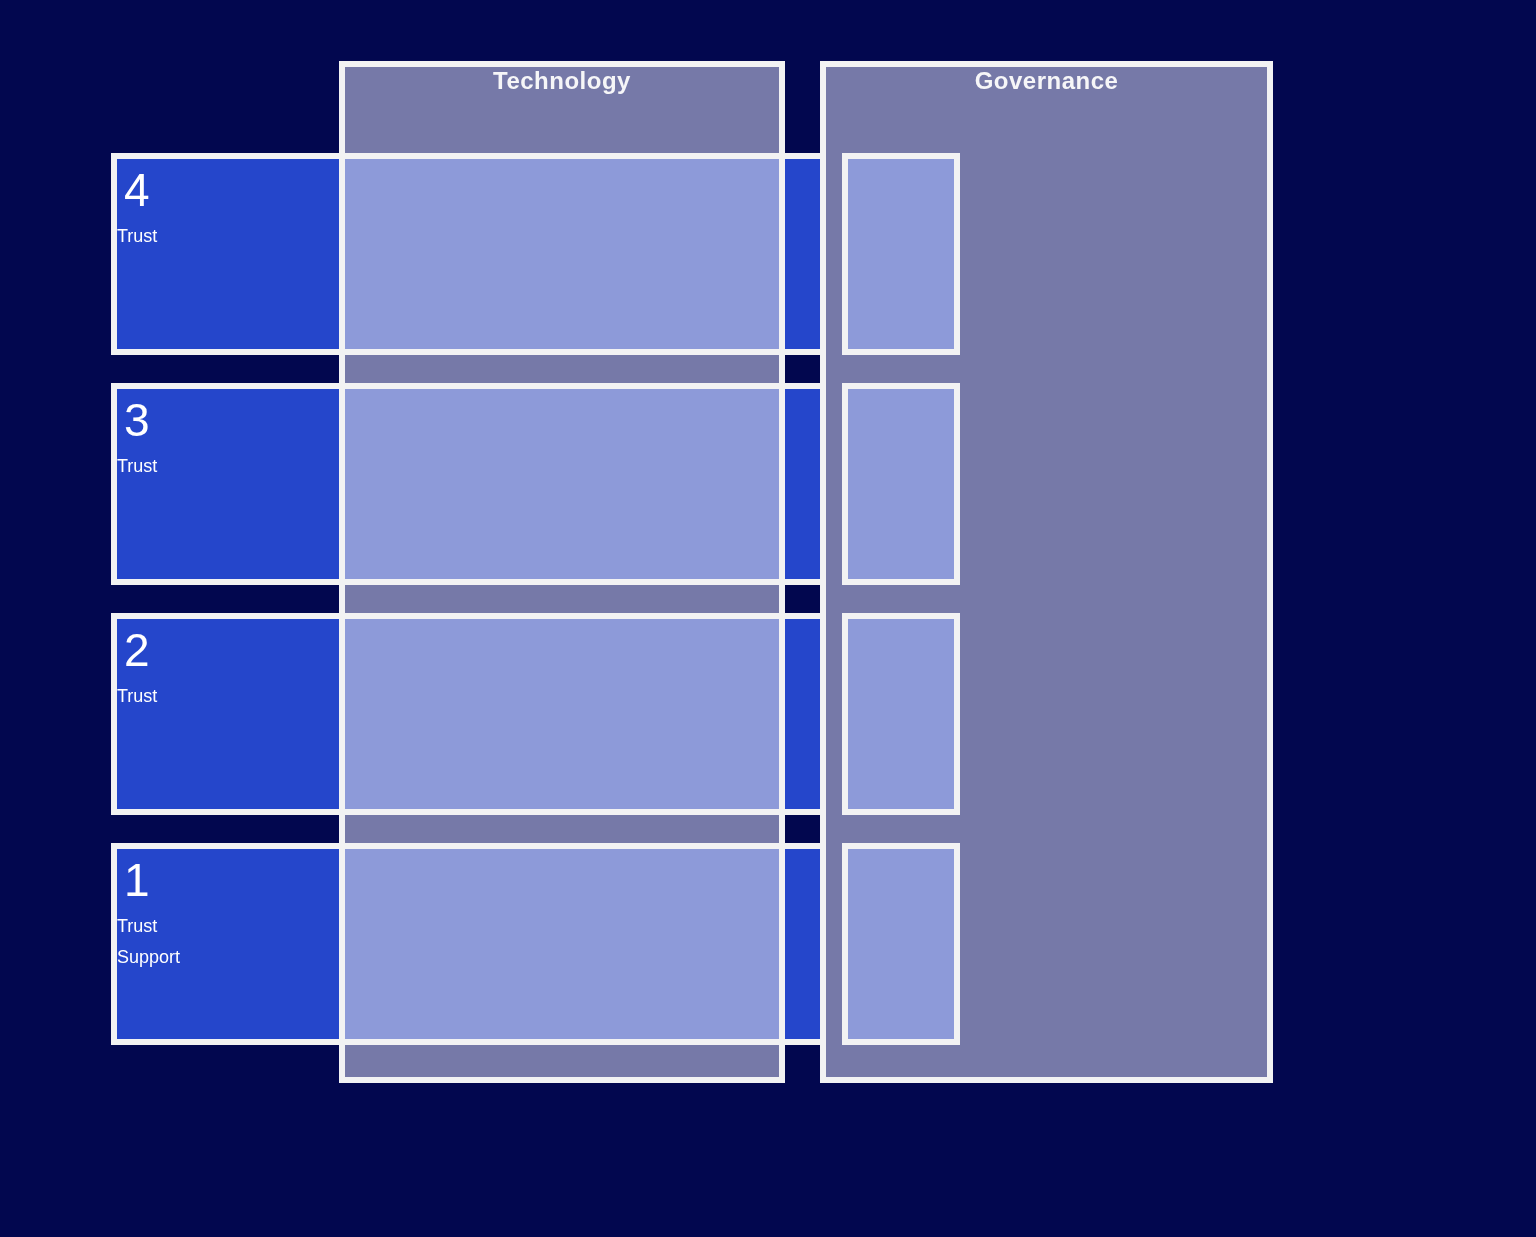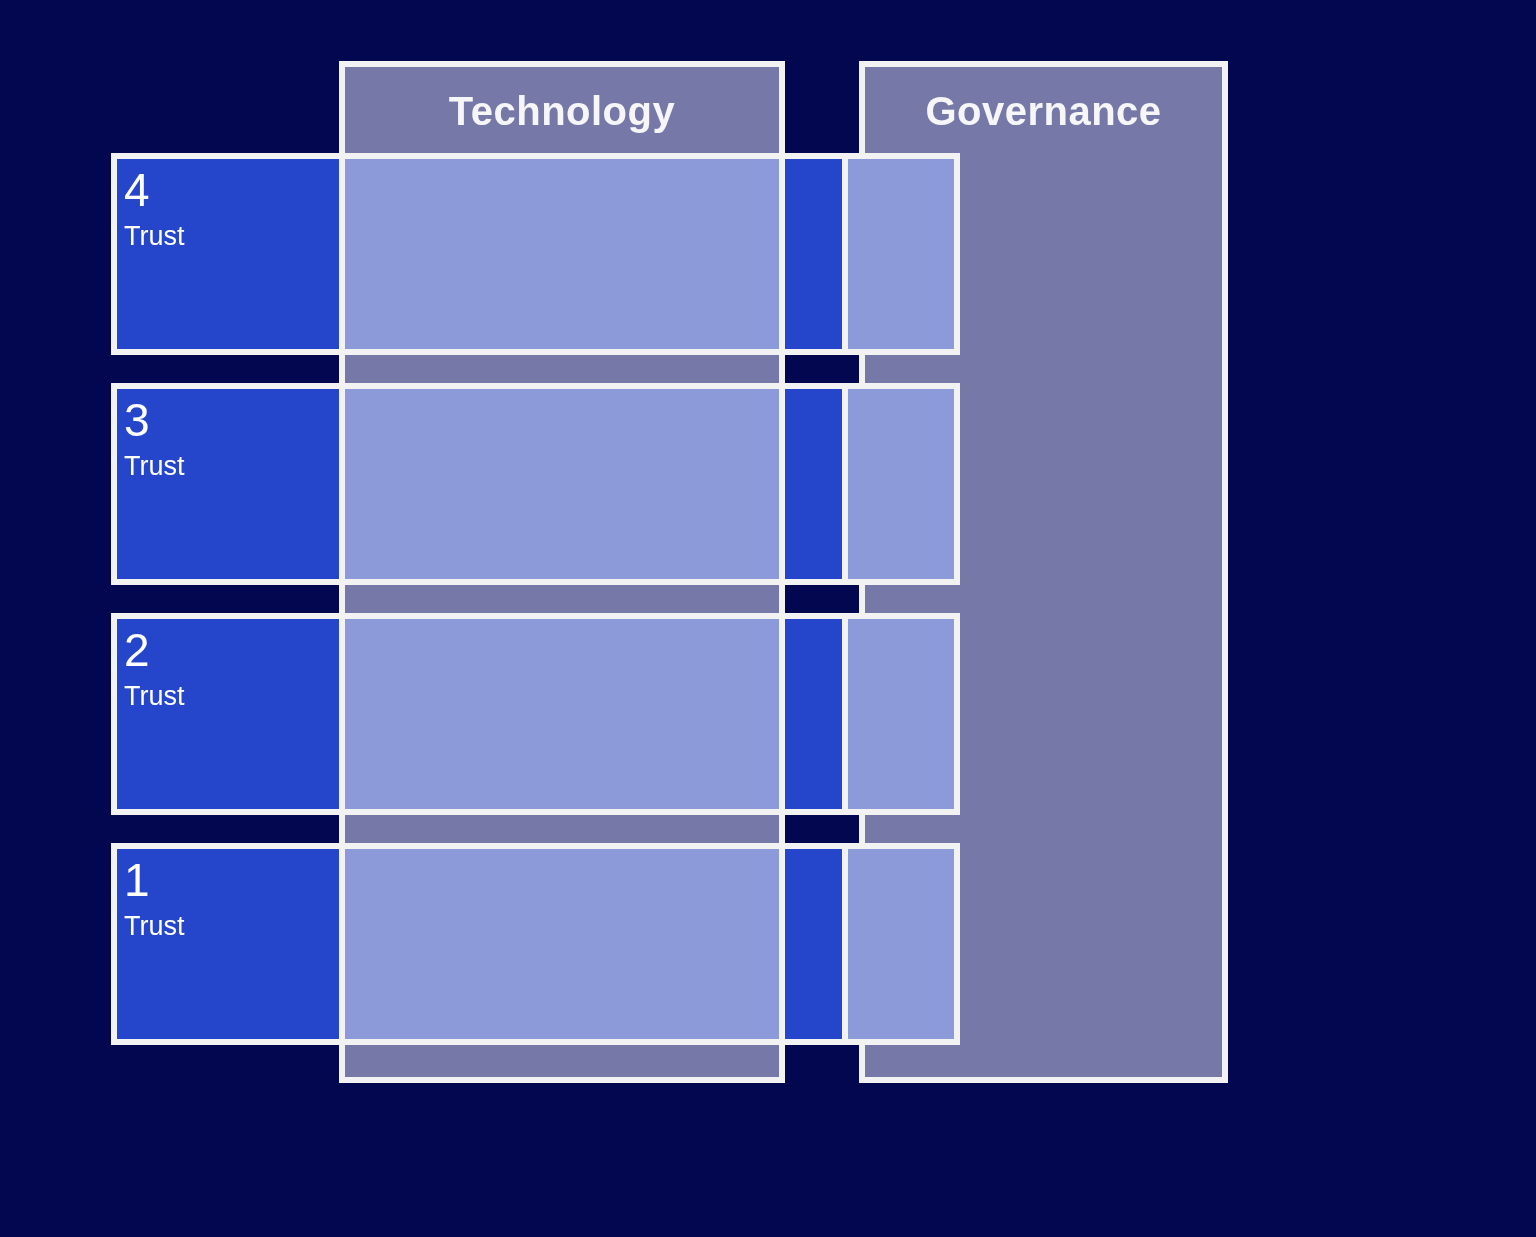--- a/index.html
+++ b/index.html
@@ -32,43 +32,41 @@
   .r3 { top: 383px; }
   .r2 { top: 613px; }
   .r1 { top: 843px; }
 
   .row-num {
     font-size: 46px;
     line-height: 48px;
     padding: 7px 0 7px 7px;
   }
   .row-line {
-    font-size: 27px;
+    font-size: 18px;
     line-height: 31px;
-    padding-left: 7px;
   }
 
   
   .col {
     position: absolute;
     top: 61px;
     height: 1022px;
     background: #7679A8;
     border: 6px solid #F2F2F3;
     box-sizing: border-box;
     z-index: 2;
   }
   .col-tech { left: 339px; width: 446px; }
-  .col-gov  { left: 859px; width: 369px; }
+  .col-gov  { left: 820px; width: 453px; }
 
   .col-title {
-    margin-top: 22px;
     text-align: center;
     color: #F6F6F8;
-    font-size: 40px;
+    font-size: 24px;
     font-weight: bold;
     letter-spacing: 0.5px;
   }
 
   
   .cell {
     position: absolute;
     height: 202px;
     background: #8D9AD9;
     border: 6px solid #F2F2F3;
@@ -98,20 +96,21 @@
   </div>
 
   <div class="row-box r2">
     <div class="row-num">2</div>
     <div class="row-line">Trust</div>
   </div>
 
   <div class="row-box r1">
     <div class="row-num">1</div>
     <div class="row-line">Trust</div>
+    <div class="row-line">Support</div>
   </div>
 
   <div class="col col-tech">
     <div class="col-title">Technology</div>
   </div>
   <div class="col col-gov">
     <div class="col-title">Governance</div>
   </div>
 
   <div class="cell cell-tech cr4"></div>

